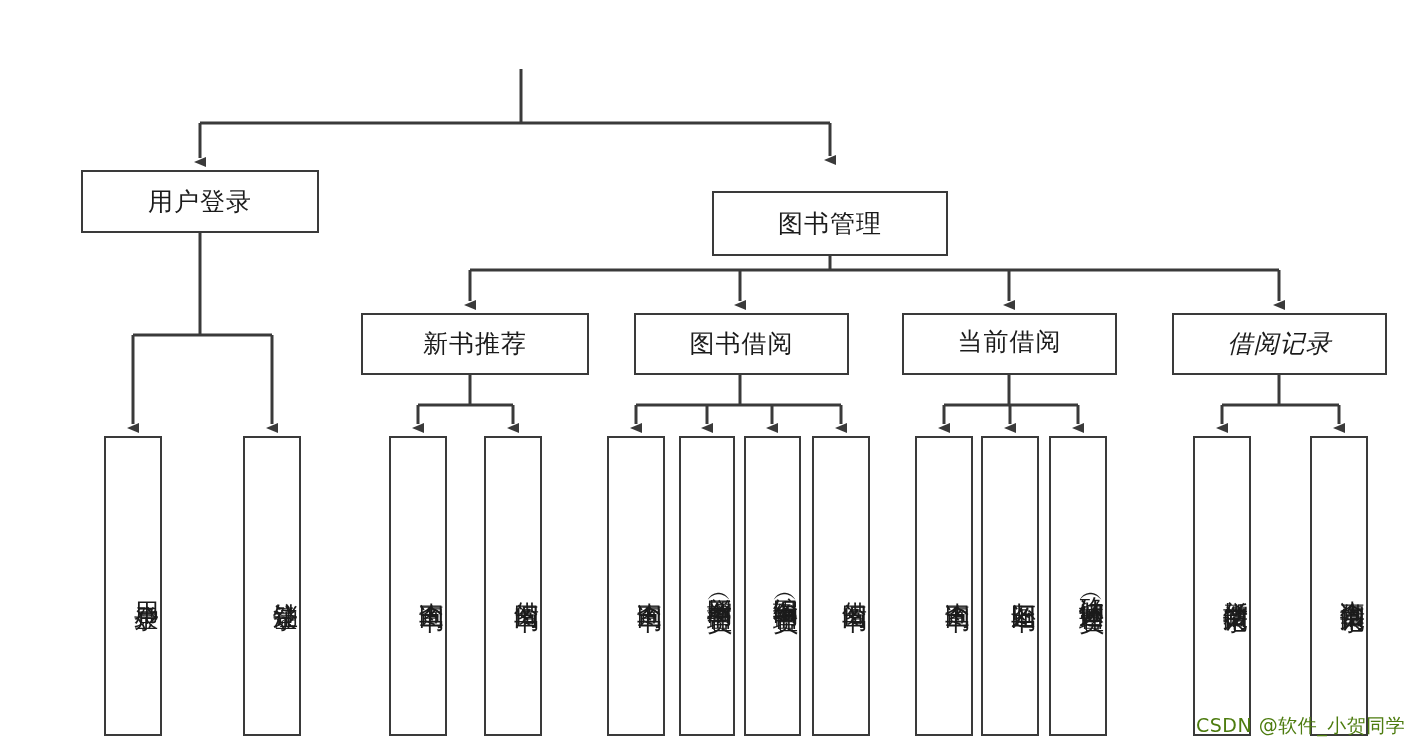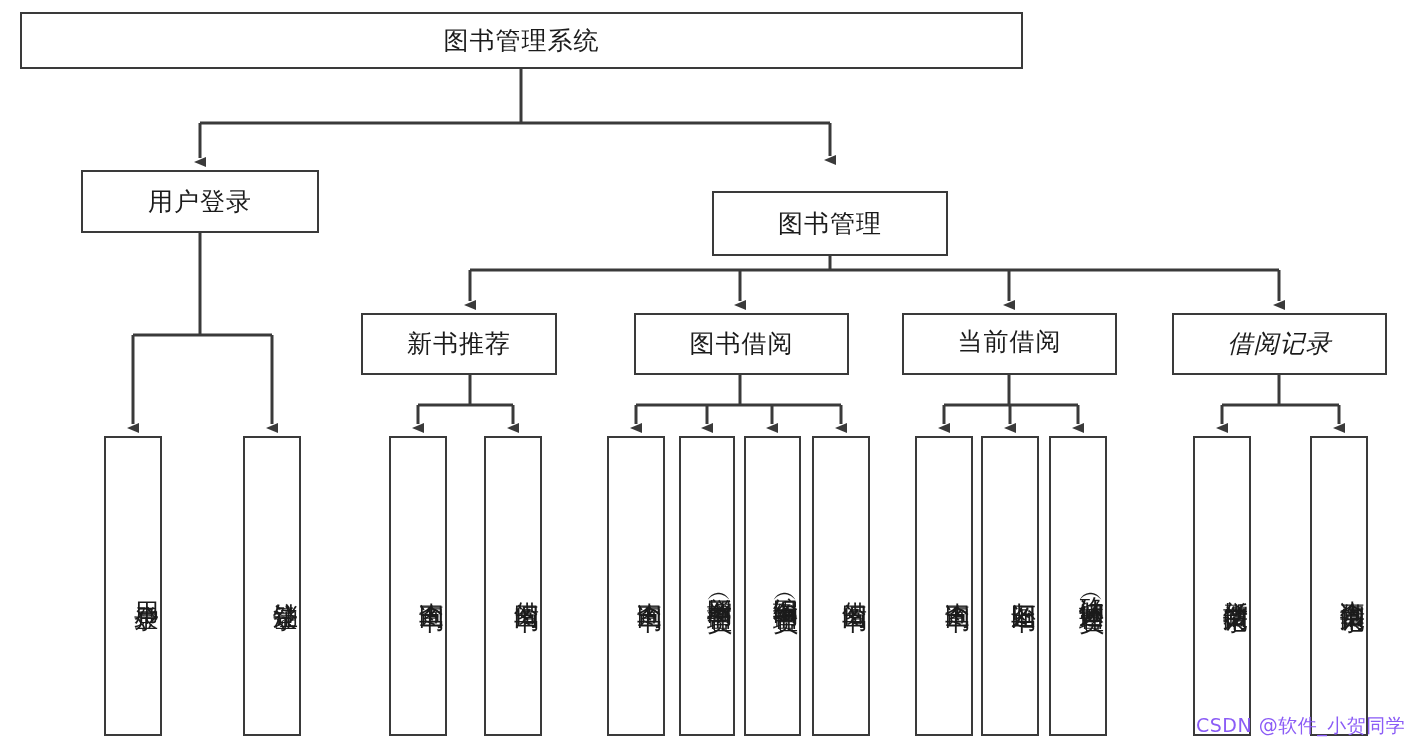--- a/index.html
+++ b/index.html
@@ -51,21 +51,21 @@
     align-items: flex-start;
     justify-content: center;
   }
   .node.vert .vtext {
     writing-mode: vertical-rl;
     text-orientation: upright;
     white-space: nowrap;
   }
   .watermark {
     position: absolute;
-    color: #8b5cf6;
+    color: #4d7c0f;
     font-size: 19px;
     letter-spacing: 0.5px;
     white-space: nowrap;
     user-select: none;
   }
 </style>
 </head>
 <body>
 
 <div id="canvas">
@@ -139,32 +139,29 @@
     <g stroke="#3a3a3a" stroke-width="3" fill="none">
       <path d="M1279,375 L1279,405"></path>
       <path d="M1222,405 L1339,405"></path>
     </g>
     <g stroke="#3a3a3a" stroke-width="3" fill="none" marker-end="url(#arrow)">
       <path d="M1222,405 L1222,424"></path>
       <path d="M1339,405 L1339,424"></path>
     </g>
   </svg>
 
-  <div class="node horiz" style="left:20px;top:12px;width:1003px;height:57px;">
-    <span>图书管理系统</span>
-  </div>
 
   <div class="node horiz" style="left:81px;top:170px;width:238px;height:63px;">
     <span>用户登录</span>
   </div>
   <div class="node horiz" style="left:712px;top:168px;width:236px;height:65px;margin-top:23px;">
     <span>图书管理</span>
   </div>
 
-  <div class="node horiz" style="left:361px;top:313px;width:196px;height:62px;">
+  <div class="node horiz" style="left:361px;top:313px;width:228px;height:62px;">
     <span>新书推荐</span>
   </div>
   <div class="node horiz" style="left:634px;top:313px;width:215px;height:62px;">
     <span>图书借阅</span>
   </div>
   <div class="node horiz" style="left:902px;top:313px;width:215px;height:62px;font-family:Liberation Mono, monospace;">
     <span>当前借阅</span>
   </div>
   <div class="node horiz" style="left:1172px;top:313px;width:215px;height:62px;font-style:italic;">
     <span>借阅记录</span>

